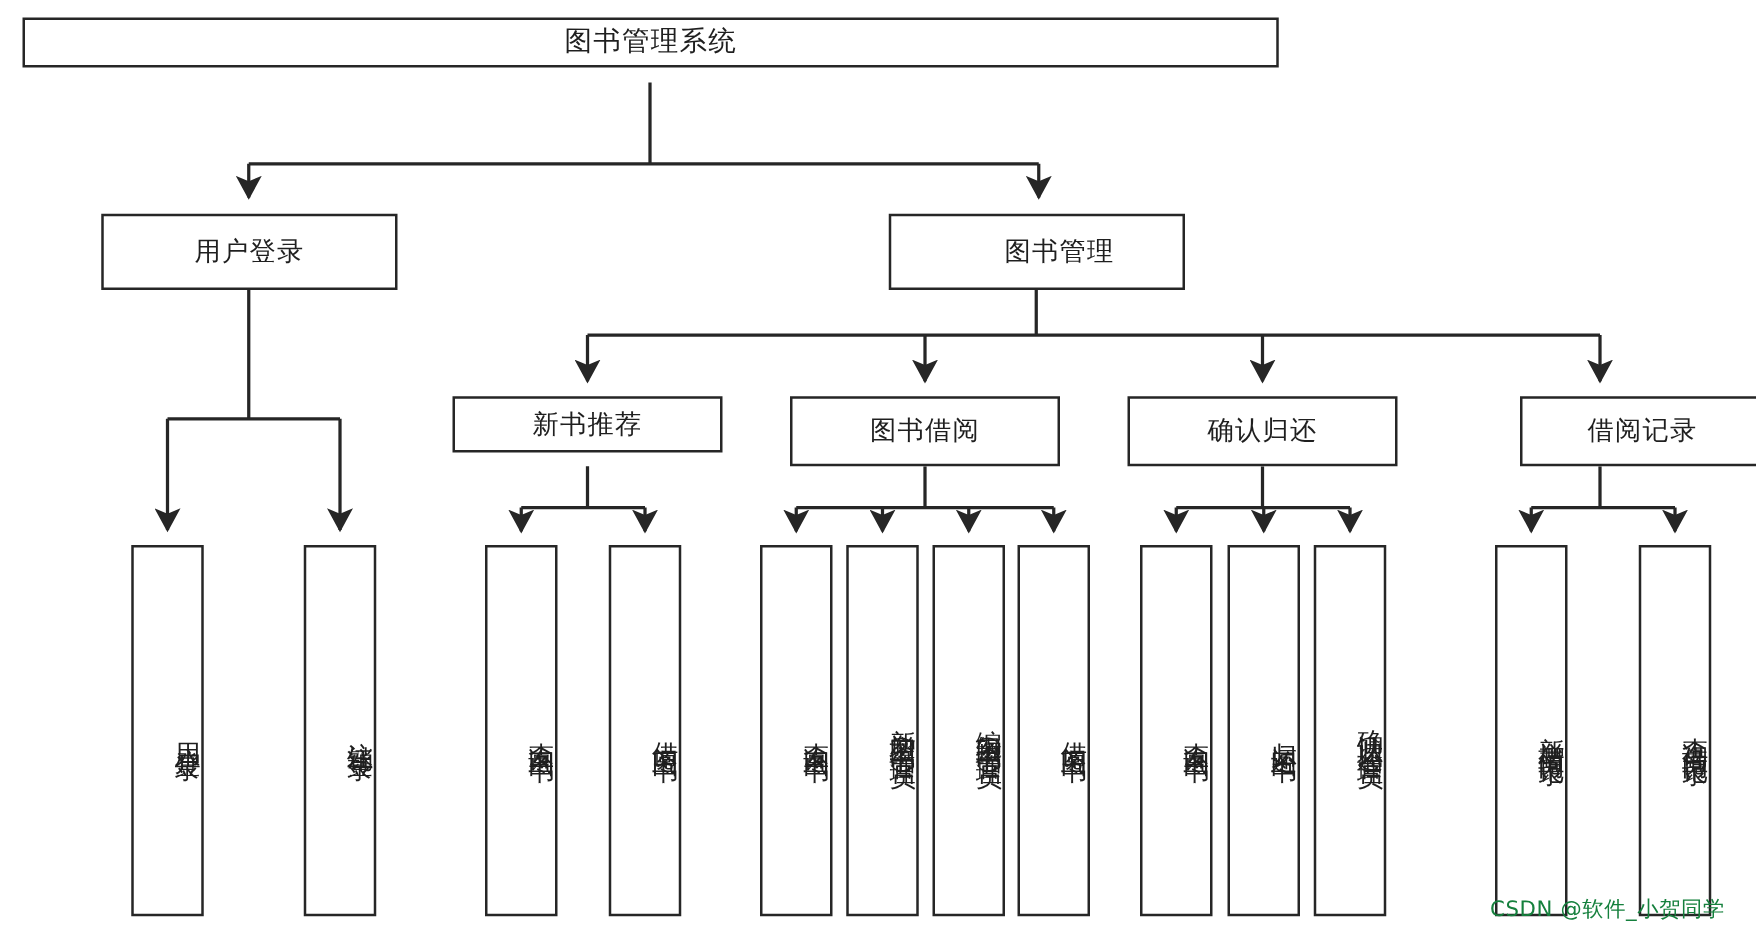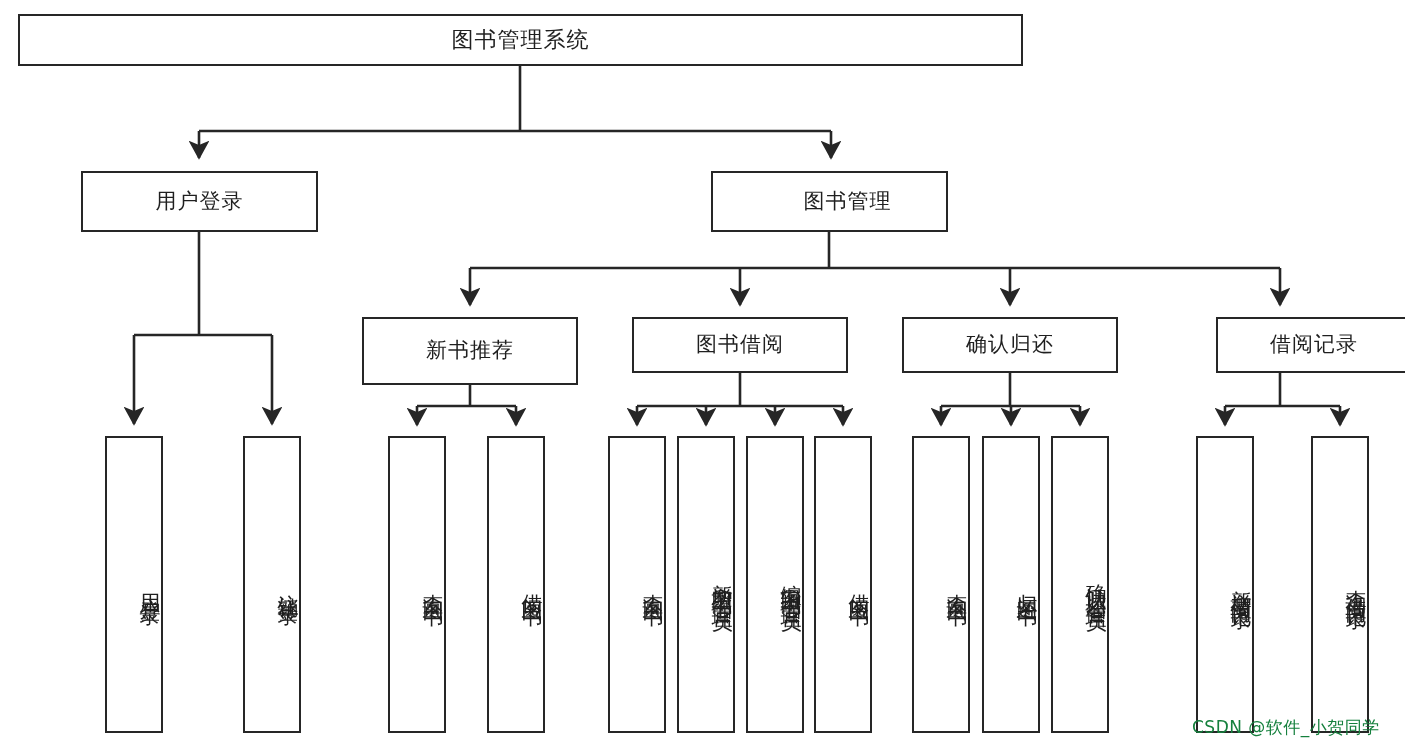--- a/index.html
+++ b/index.html
@@ -118,32 +118,32 @@
       <path d="M 1011 406 L 1011 425" marker-end="url(#arrow)"></path>
       <path d="M 1080 406 L 1080 425" marker-end="url(#arrow)"></path>
 
       <path d="M 1280 373 L 1280 406"></path>
       <path d="M 1225 406 L 1340 406"></path>
       <path d="M 1225 406 L 1225 425" marker-end="url(#arrow)"></path>
       <path d="M 1340 406 L 1340 425" marker-end="url(#arrow)"></path>
     </g>
   </svg>
 
-  <div class="node horiz root" style="left:18px; top:14px; width:1005px; height:52px;">
+  <div class="node horiz root" style="left:18px; top:14px; width:1005px; height:40px;">
     <span>图书管理系统</span>
   </div>
 
   <div class="node horiz" style="left:81px; top:171px; width:237px; height:61px;">
     <span>用户登录</span>
   </div>
   <div class="node horiz" style="left:711px; top:171px; width:237px; height:61px;padding-left:36px;">
     <span>图书管理</span>
   </div>
 
-  <div class="node horiz" style="left:362px; top:317px; width:216px; height:68px;">
+  <div class="node horiz" style="left:362px; top:317px; width:216px; height:45px;">
     <span>新书推荐</span>
   </div>
   <div class="node horiz" style="left:632px; top:317px; width:216px; height:56px;">
     <span>图书借阅</span>
   </div>
   <div class="node horiz" style="left:902px; top:317px; width:216px; height:56px;">
     <span>确认归还</span>
   </div>
   <div class="node horiz" style="left:1172px; top:317px; width:196px; height:56px;margin-left:44px;">
     <span>借阅记录</span>

